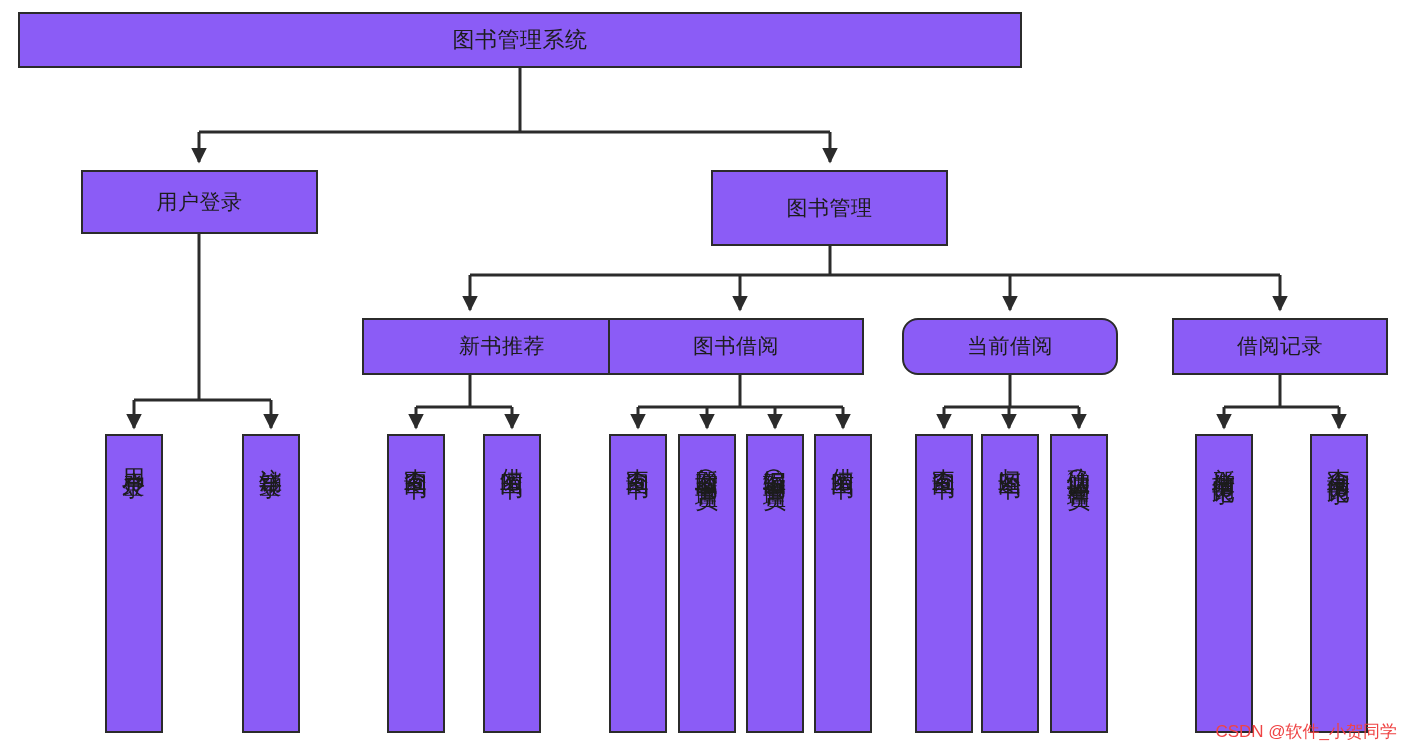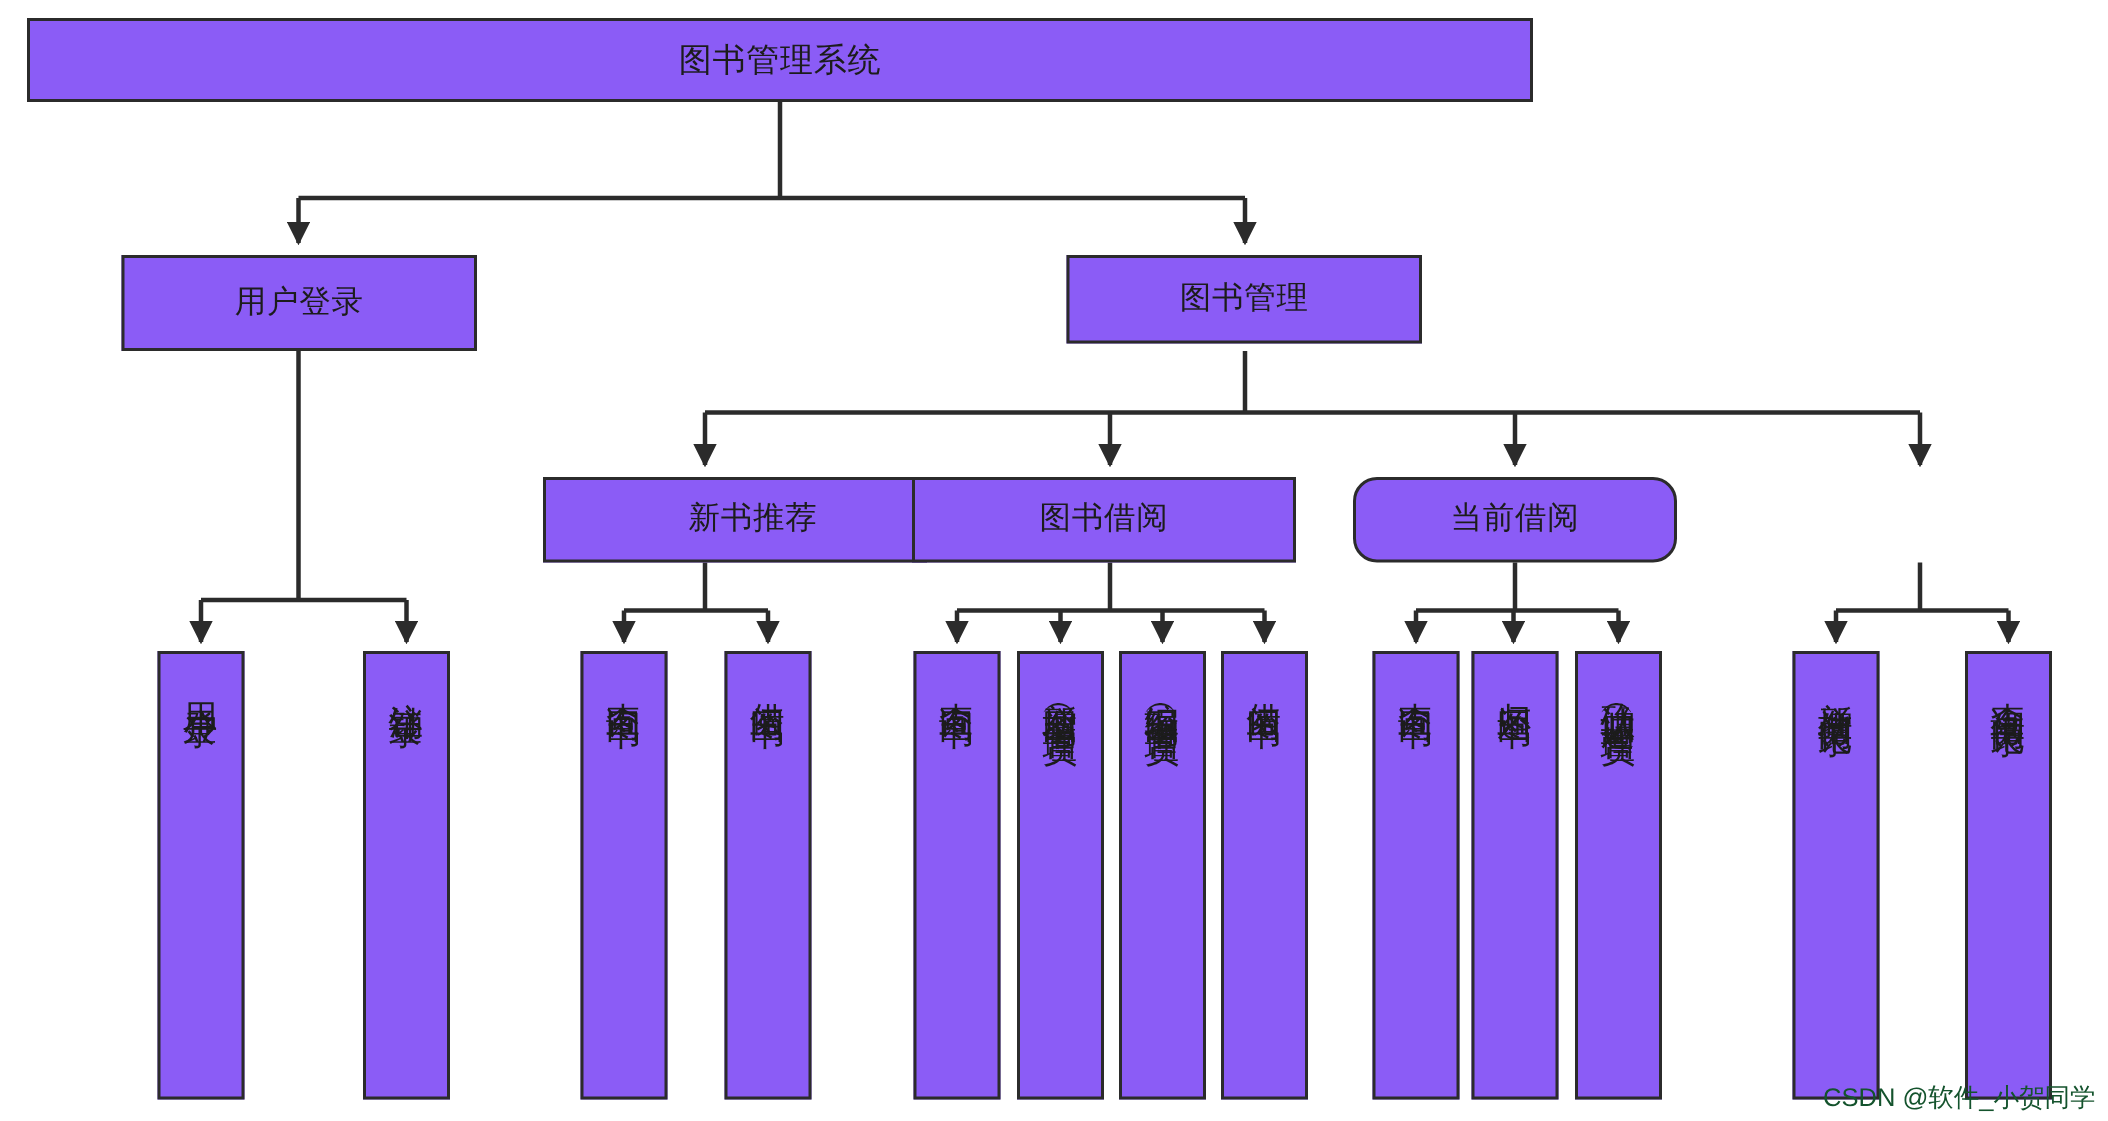--- a/index.html
+++ b/index.html
@@ -59,21 +59,21 @@
     font-size: 23px;
     line-height: 1.05;
     letter-spacing: 3px;
     white-space: nowrap;
   }
   .watermark {
     position: absolute;
     right: 8px;
     bottom: 4px;
     font-size: 17px;
-    color: #14532d;
+    color: #ef4444;
     white-space: nowrap;
     z-index: 5;
     font-family: "Liberation Sans", "DejaVu Sans", sans-serif;
   }
 </style>
 </head>
 <body>
 
 <div id="canvas">
 
@@ -127,33 +127,36 @@
     </g>
   </svg>
 
   <div class="node h root" style="left:18px; top:12px; width:1004px; height:56px;">
     <span class="lbl">图书管理系统</span>
   </div>
 
   <div class="node h" style="left:81px; top:170px; width:237px; height:64px;">
     <span class="lbl">用户登录</span>
   </div>
-  <div class="node h" style="left:711px; top:170px; width:237px; height:59px;">
+  <div class="node h" style="left:711px; top:170px; width:237px; height:76px;">
     <span class="lbl">图书管理</span>
   </div>
 
   <div class="node h" style="left:362px; top:318px; width:256px; height:57px;padding-left:24px;">
     <span class="lbl">新书推荐</span>
   </div>
   <div class="node h" style="left:608px; top:318px; width:256px; height:57px;">
     <span class="lbl">图书借阅</span>
   </div>
   <div class="node h" style="left:902px; top:318px; width:216px; height:57px;border-radius:16px;">
     <span class="lbl">当前借阅</span>
   </div>
+  <div class="node h" style="left:1172px; top:318px; width:216px; height:57px;">
+    <span class="lbl">借阅记录</span>
+  </div>
 
   <div class="node v" style="left:105px; top:434px; width:58px; height:299px;">
     <span class="lbl">用户登录</span>
   </div>
   <div class="node v" style="left:242px; top:434px; width:58px; height:299px;">
     <span class="lbl">注销登录</span>
   </div>
 
   <div class="node v" style="left:387px; top:434px; width:58px; height:299px;">
     <span class="lbl">查询图书</span>

